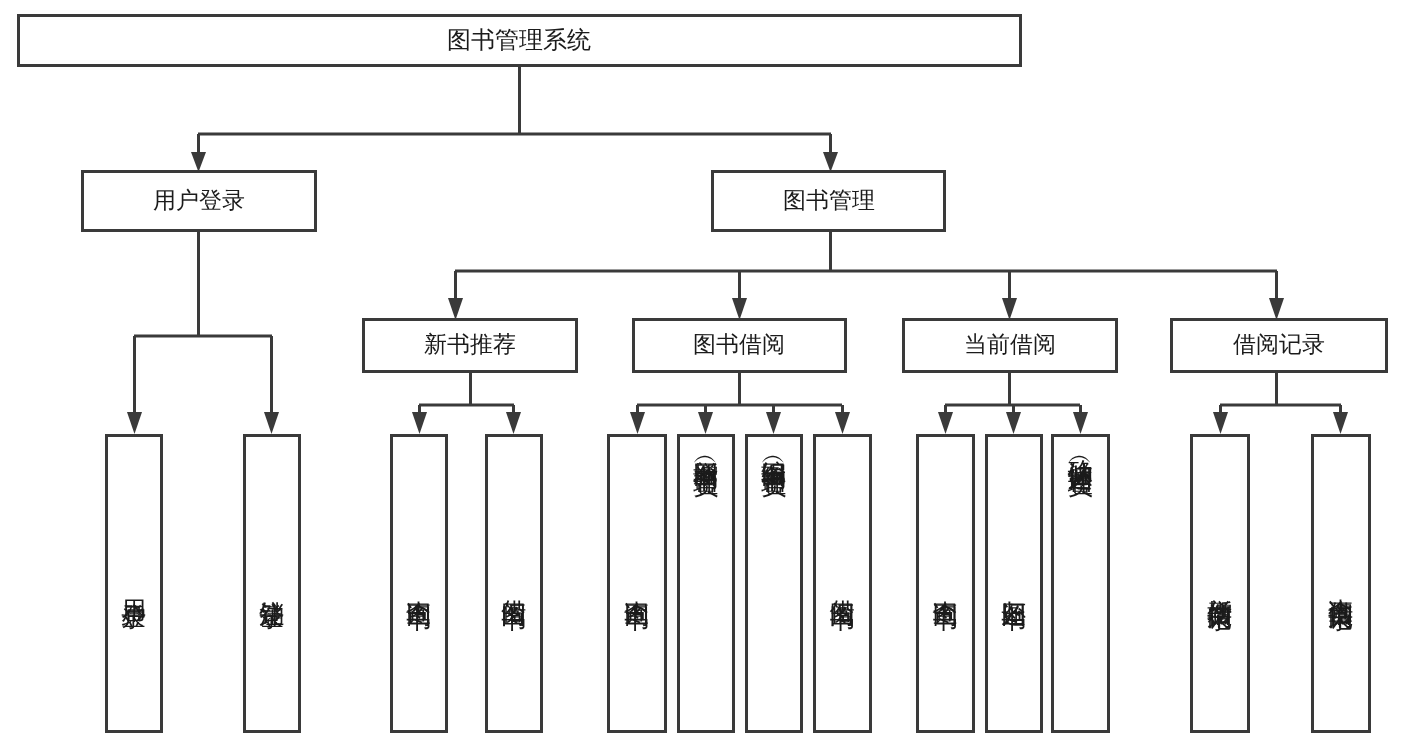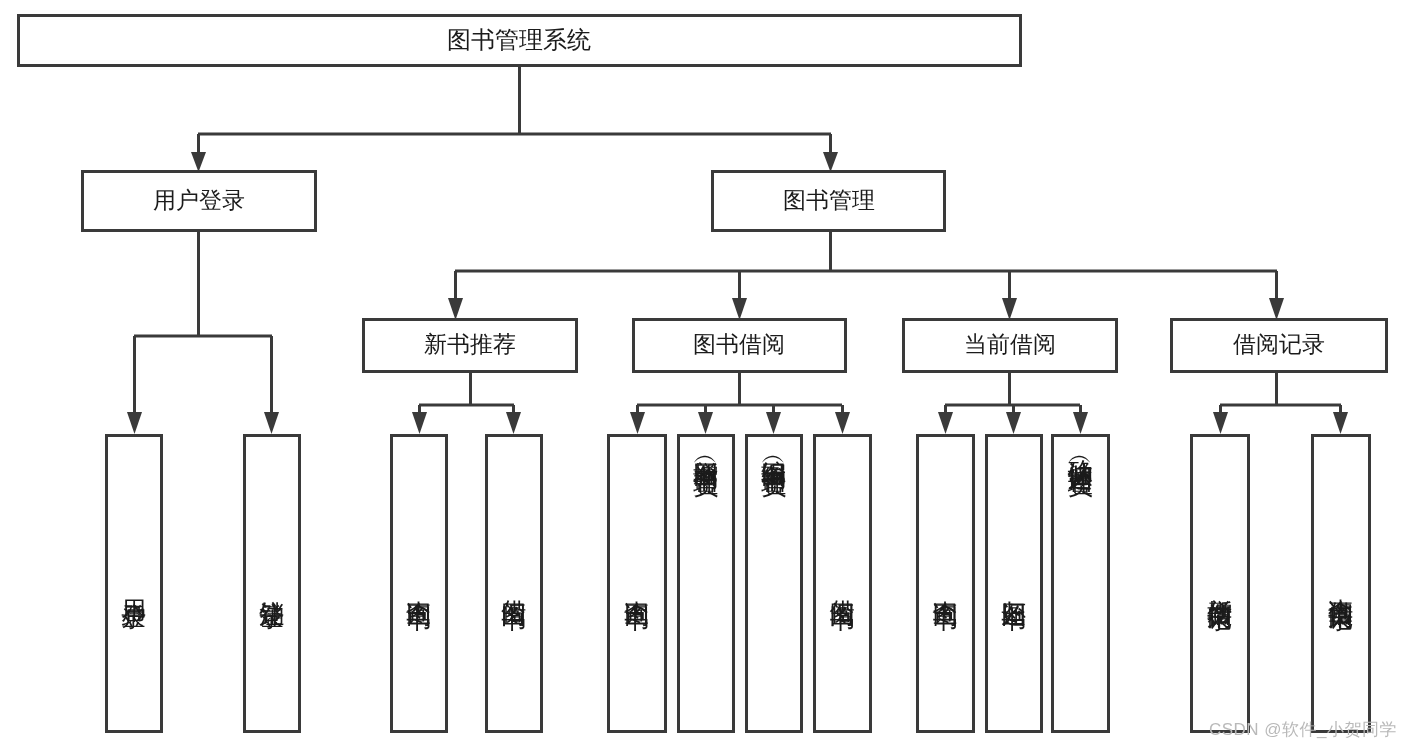--- a/index.html
+++ b/index.html
@@ -267,15 +267,14 @@
   </div>
 
   <div class="vertical-label-wrap" style="left:1190px; top:434px; width:60px; height:299px;">
     <span class="vertical-label">新增借阅记录</span>
   </div>
 
   <div class="vertical-label-wrap" style="left:1311px; top:434px; width:60px; height:299px;">
     <span class="vertical-label">查询借阅记录</span>
   </div>
 
-  <div class="watermark">CSDN @软件_小贺同学</div>
 
 </div>
 
 </body></html>

